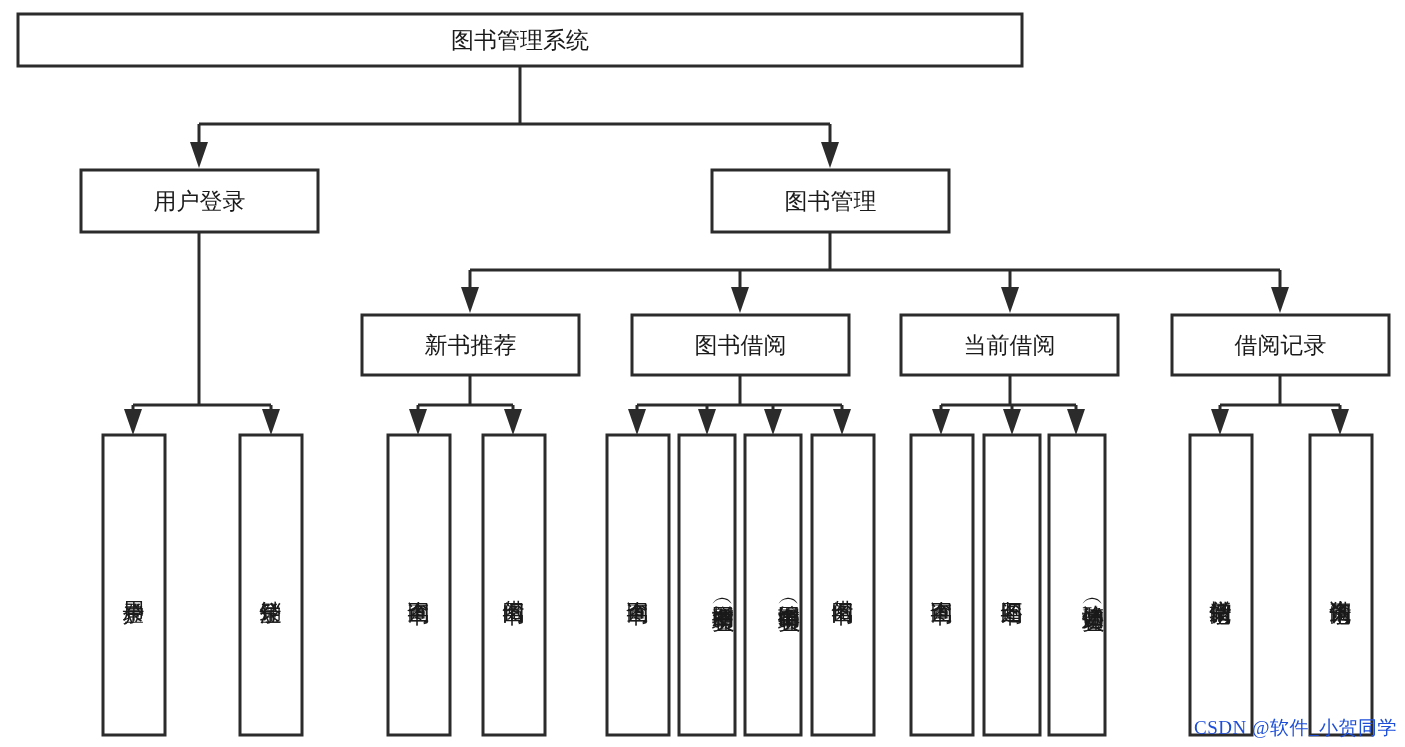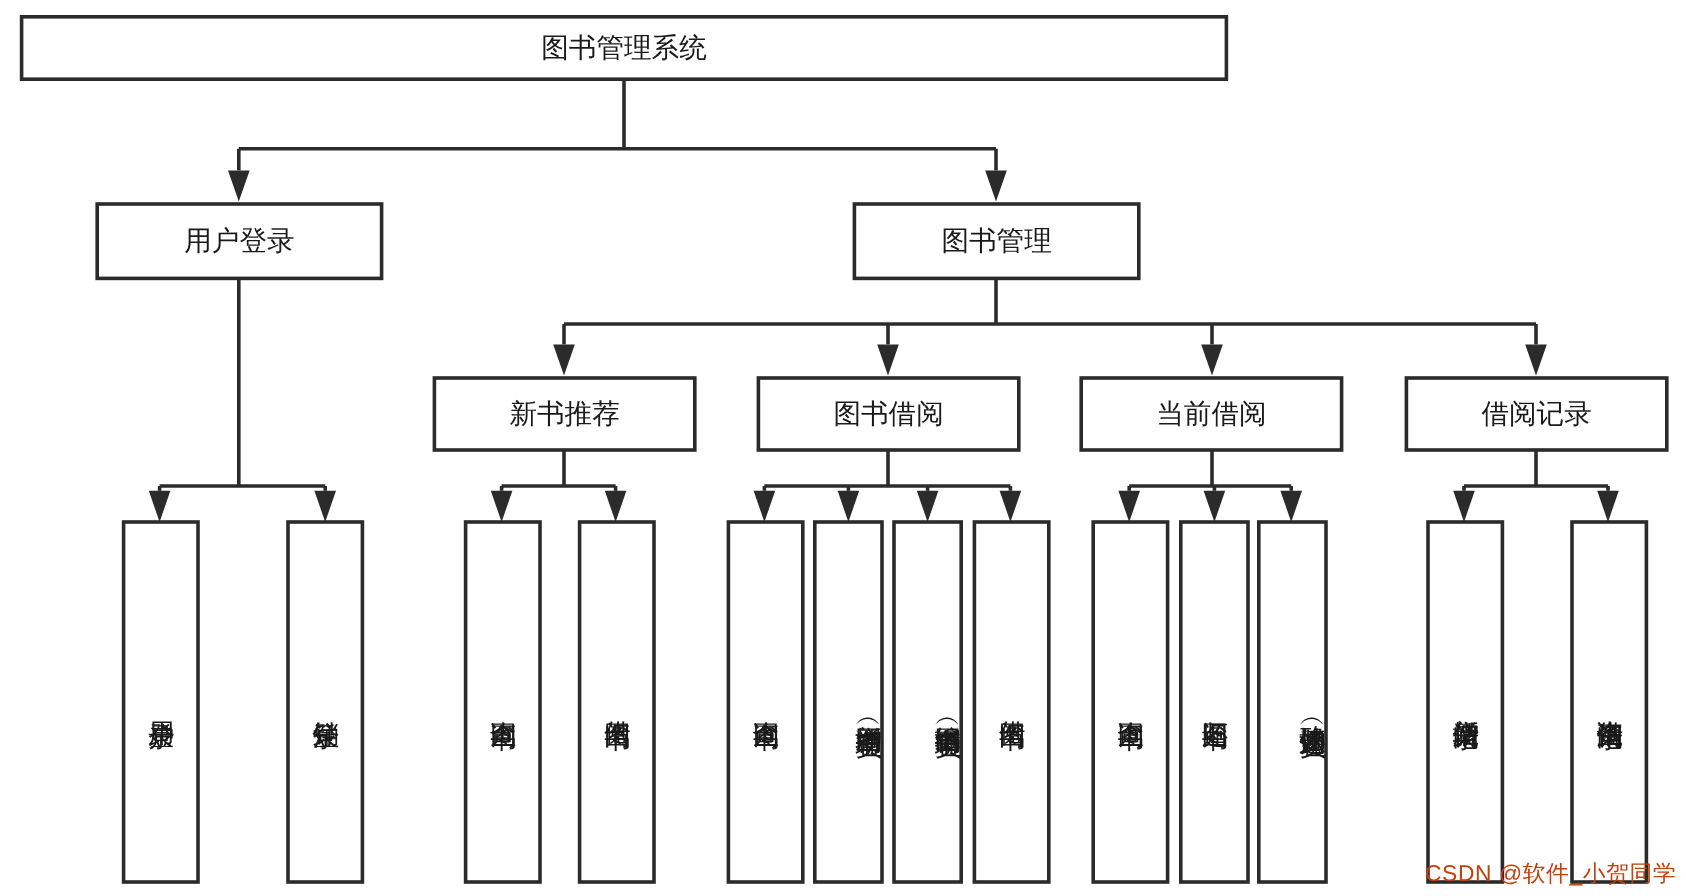--- a/index.html
+++ b/index.html
@@ -69,23 +69,23 @@
     pointer-events: none;
     white-space: nowrap;
   }
   .leaf-label-box.centered {
     align-items: center;
   }
   #watermark {
     position: absolute;
     right: 8px;
     bottom: 6px;
-    font-family: Liberation Sans, sans-serif;
+    font-family: Liberation Serif, serif;
     font-size: 19px;
-    color: #c2410c;
+    color: #1d4ed8;
     letter-spacing: 0.5px;
     white-space: nowrap;
   }
 </style>
 </head>
 <body>
 
 <div id="diagram-root">
 
   <svg id="tree-svg" viewBox="0 0 1405 747">

